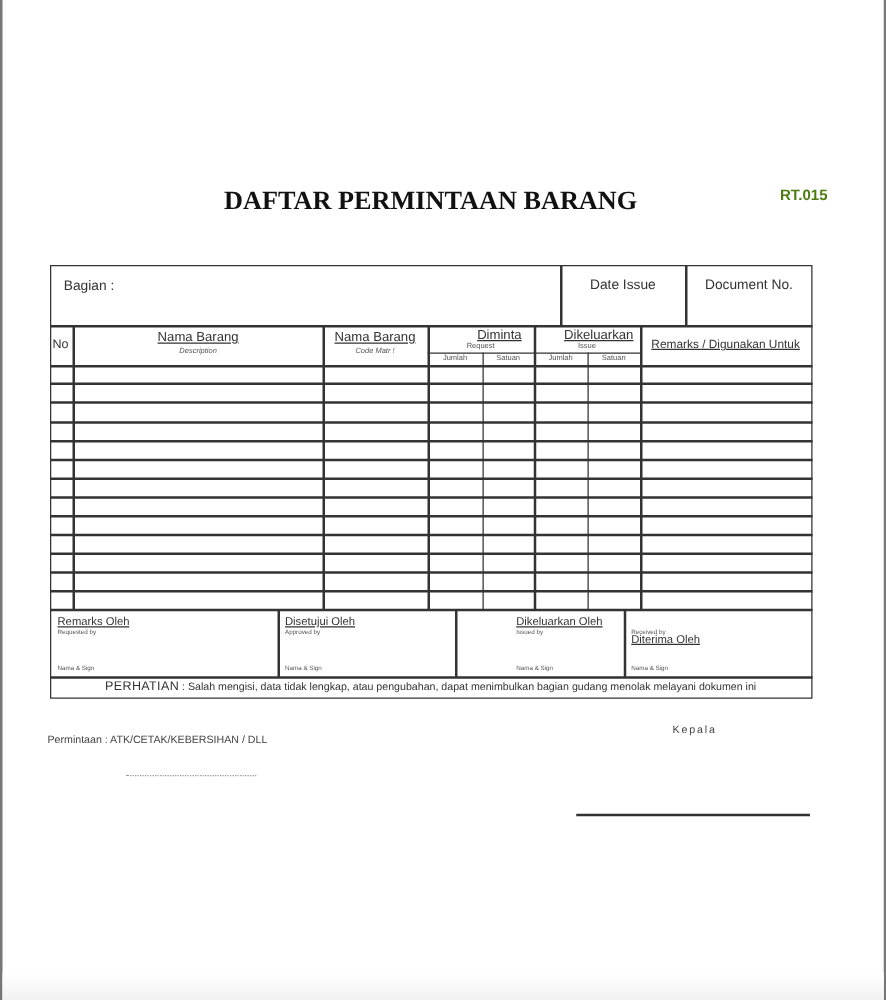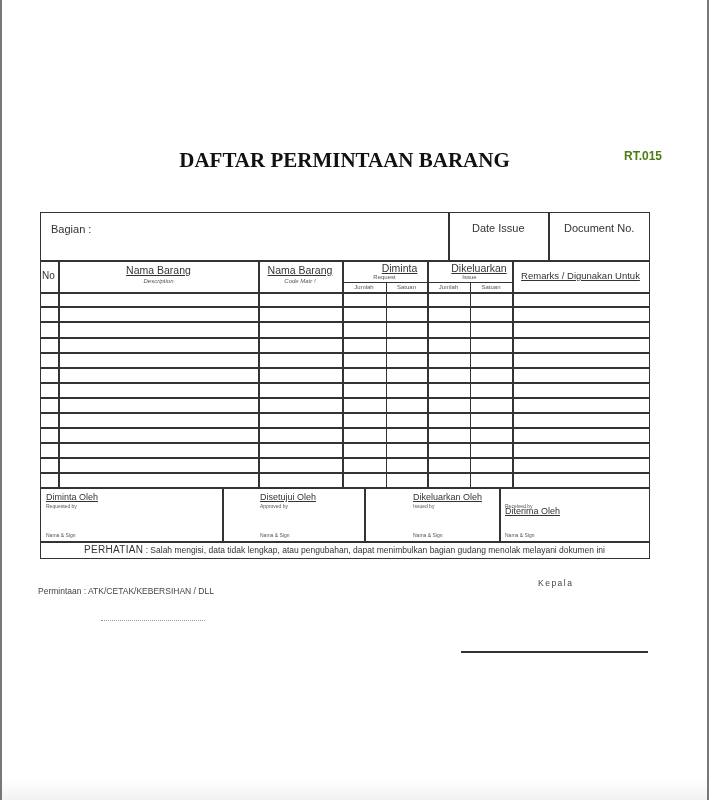--- a/index.html
+++ b/index.html
@@ -109,25 +109,25 @@
 <div class="row" style="top:443px; height:14px;"></div>
 <div class="row" style="top:458px; height:14px;"></div>
 <div class="row" style="top:473px; height:14px;"></div>
 
 <div class="line-v" style="left:222px; top:488px; height:54px;"></div>
 <div class="line-v" style="left:364px; top:488px; height:54px;"></div>
 <div class="line-v" style="left:499px; top:488px; height:54px;"></div>
 <div class="line-h" style="left:40px; width:610px; top:541px;"></div>
 
 <div class="abs" style="left:42px; top:490px; width:178px; height:50px;">
-  <div class="sign-title" style="left:4px; top:2px;">Diminta Oleh</div>
+  <div class="sign-title" style="left:4px; top:2px;">Remarks Oleh</div>
   <div class="sign-sub" style="left:4px; top:13px;">Requested by</div>
   <div class="sign-name" style="left:4px; top:42px;">Nama &amp; Sign</div>
 </div>
-<div class="abs" style="left:224px; top:490px; width:138px; height:50px;margin-left:32px;">
+<div class="abs" style="left:224px; top:490px; width:138px; height:50px;">
   <div class="sign-title" style="left:4px; top:2px;">Disetujui Oleh</div>
   <div class="sign-sub" style="left:4px; top:13px;">Approved by</div>
   <div class="sign-name" style="left:4px; top:42px;">Nama &amp; Sign</div>
 </div>
 <div class="abs" style="left:366px; top:490px; width:131px; height:50px;margin-left:43px;">
   <div class="sign-title" style="left:4px; top:2px;">Dikeluarkan Oleh</div>
   <div class="sign-sub" style="left:4px; top:13px;">Issued by</div>
   <div class="sign-name" style="left:4px; top:42px;">Nama &amp; Sign</div>
 </div>
 <div class="abs" style="left:501px; top:490px; width:147px; height:50px;">

